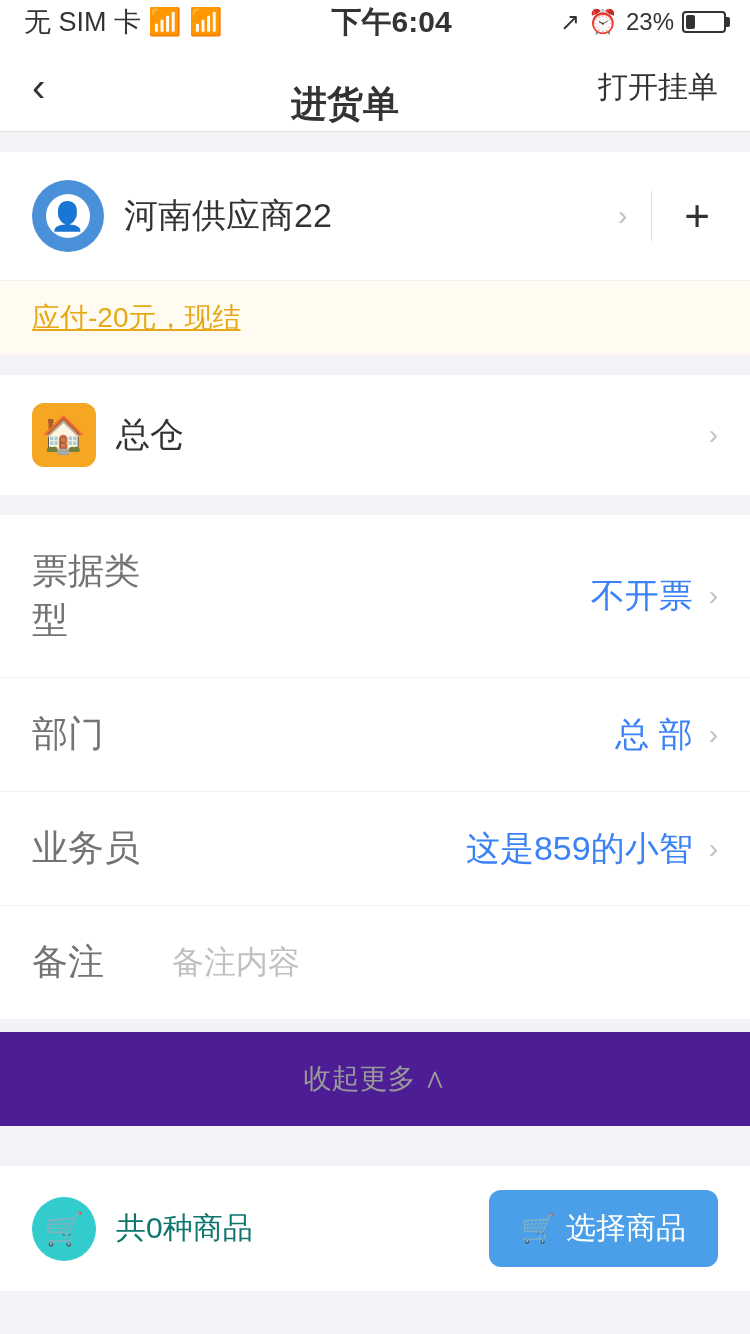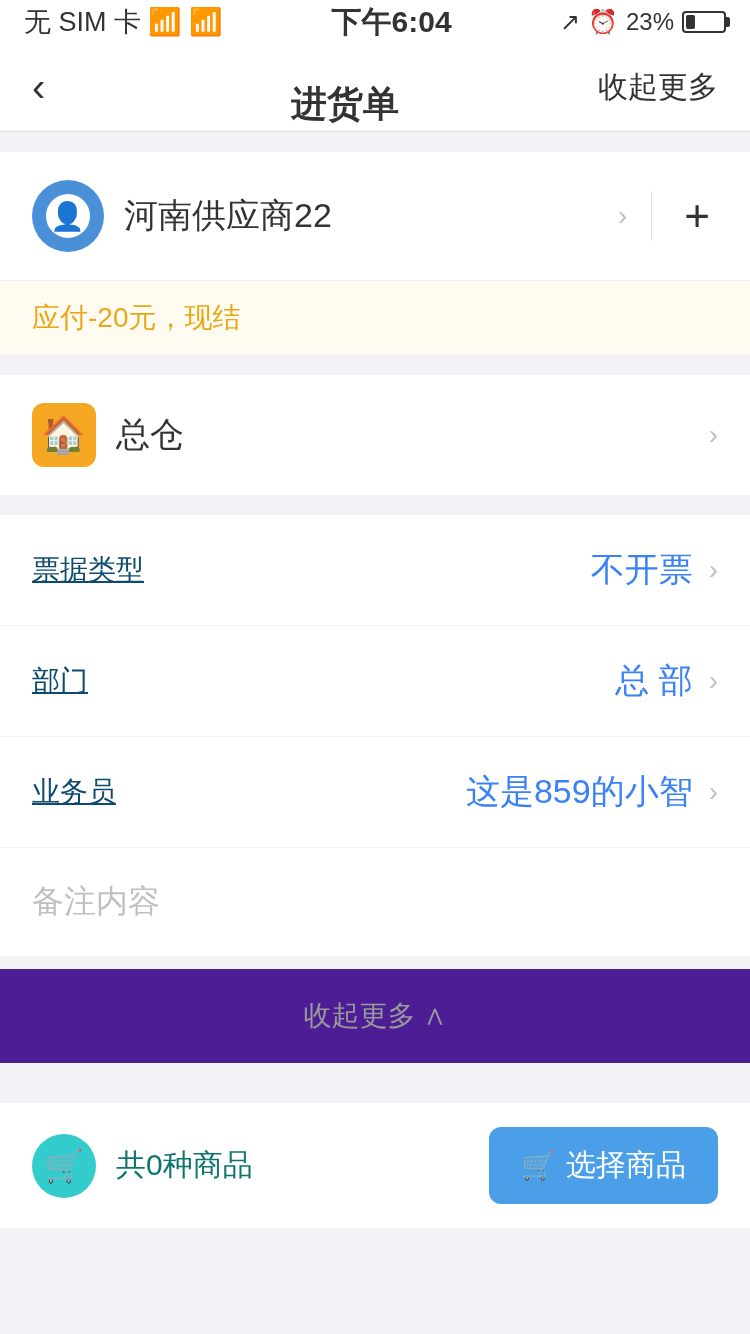--- a/index.html
+++ b/index.html
@@ -150,20 +150,21 @@
       color: #c0c0c0;
       margin-left: 16px;
     }
 
     
     .alert-banner {
       background: #fffbf0;
       padding: 18px 32px;
       font-size: 28px;
       color: #e6a817;
+      text-decoration: underline;
     }
 
     
     .warehouse-row {
       display: flex;
       align-items: center;
       padding: 28px 32px;
       background: #fff;
     }
     .warehouse-icon {
@@ -195,25 +196,24 @@
       display: flex;
       align-items: center;
       padding: 32px;
       border-bottom: 1px solid #f0f0f0;
       min-height: 100px;
     }
     .form-row:last-child {
       border-bottom: none;
     }
     .form-label {
-      font-size: 28px;
-      color: #0c4a6e;
+      font-size: 36px;
+      color: #737373;
       width: 140px;
       flex-shrink: 0;
-      text-decoration: underline;
     }
     .form-value {
       flex: 1;
       font-size: 34px;
       color: #3b82f6;
       text-align: right;
     }
     .form-placeholder {
       flex: 1;
       font-size: 32px;
@@ -294,21 +294,21 @@
     <span>23%</span>
     <span class="battery-icon">
       <span class="battery-fill"></span>
     </span>
   </span>
 </div>
 
 <div class="nav-bar">
   <span class="nav-back">‹</span>
   <span class="nav-title">进货单</span>
-  <span class="nav-action">收起更多</span>
+  <span class="nav-action">打开挂单</span>
 </div>
 
 <div class="section-divider"></div>
 
 <div class="card">
   <div class="supplier-row">
     <div class="supplier-avatar">
       <div class="supplier-avatar-inner">
         <span class="person-icon">👤</span>
       </div>
@@ -349,20 +349,21 @@
     <span class="chevron-right">›</span>
   </div>
 
   <div class="form-row">
     <span class="form-label">业务员</span>
     <span class="form-value">这是859的小智</span>
     <span class="chevron-right">›</span>
   </div>
 
   <div class="form-row">
+    <span class="form-label">备注</span>
     <span class="form-placeholder">备注内容</span>
   </div>
 </div>
 
 <div class="collapse-row">
   <span class="collapse-text">收起更多 ∧</span>
 </div>
 
 <div class="section-divider"></div>
 

